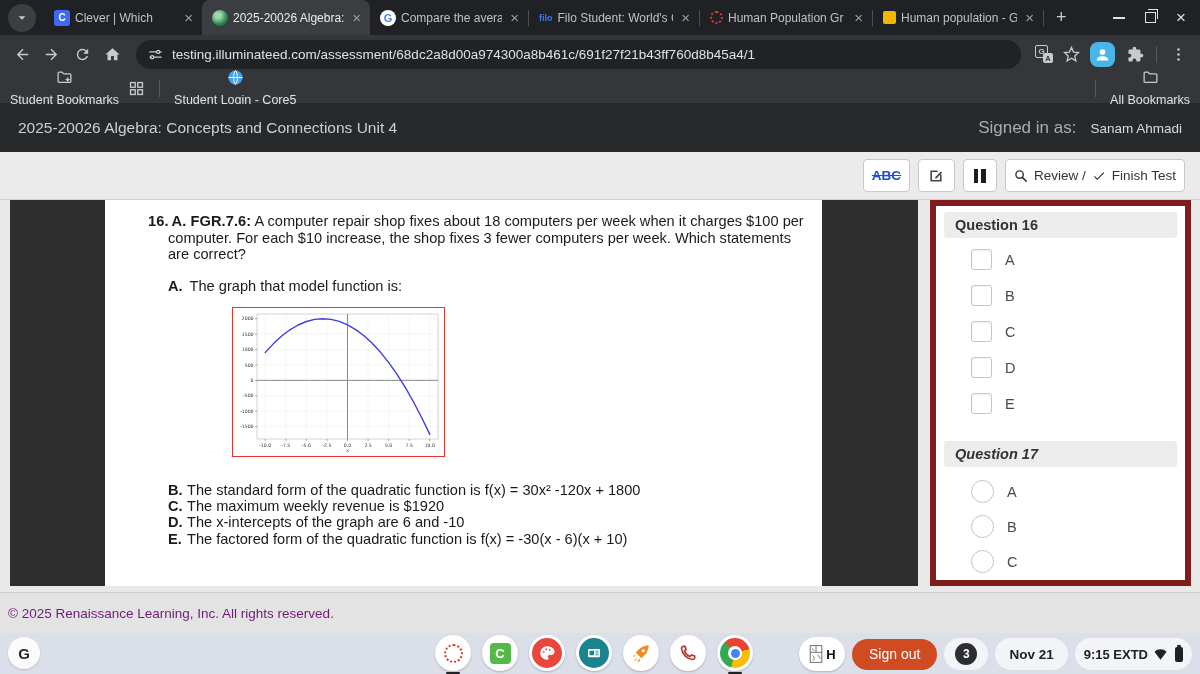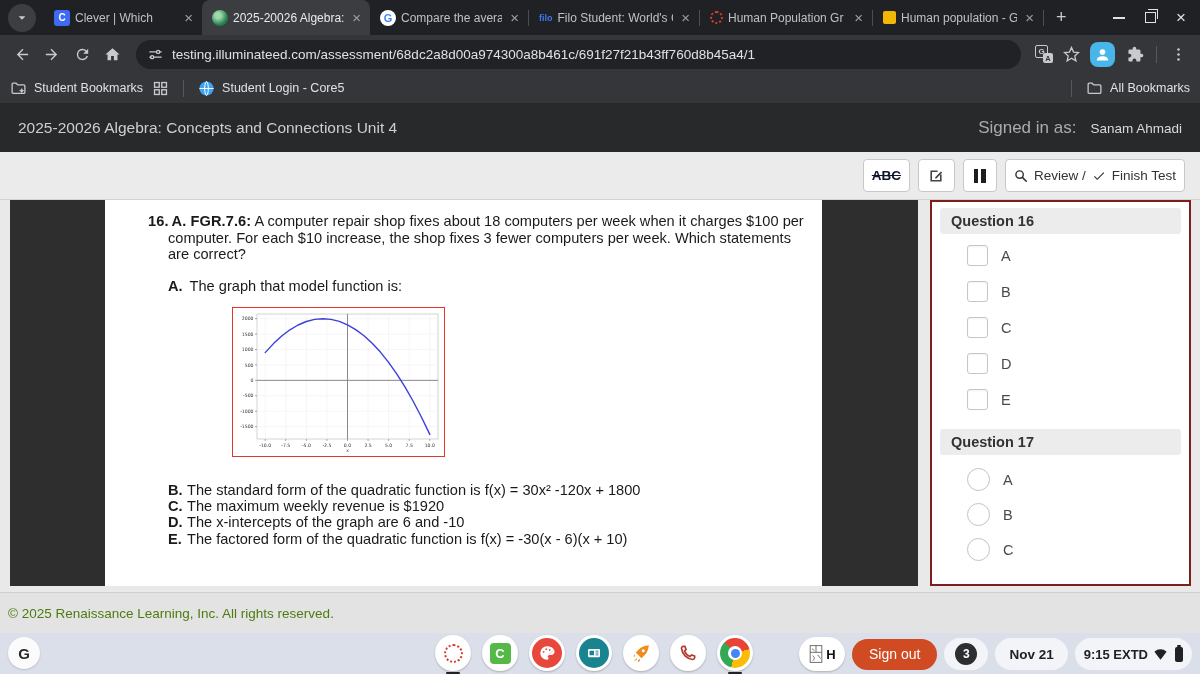--- a/index.html
+++ b/index.html
@@ -49,37 +49,37 @@
   .translate{position:relative;width:18px;height:18px;color:#c7cacf;margin:0 4px;flex:none;}
   .tr-back{position:absolute;left:0;top:0;width:11px;height:11px;border:1.3px solid #c7cacf;
            border-radius:2px;font-size:8px;font-weight:bold;display:flex;align-items:center;justify-content:center;}
   .tr-front{position:absolute;right:0;bottom:0;width:10px;height:10px;background:#c7cacf;border-radius:2px;
             color:#35363a;font-size:7.5px;font-weight:bold;display:flex;align-items:center;justify-content:center;}
   .star{color:#c7cacf;margin:0 4px;}
 
   
   .bmrow{position:absolute;top:73px;left:0;right:0;height:31px;background:#35363a;border-bottom:1px solid #27282a;
          display:flex;align-items:center;padding:0 10px;color:#dee1e5;font-size:12.5px;gap:9px;box-sizing:border-box;}
-  .bmitem{display:flex;align-items:center;gap:7px;}
+  .bmitem{display:flex;align-items:center;gap:7px;flex-direction:column;}
   .bmicon{width:17px;height:17px;color:#c7cacf;}
   .bmright{margin-left:auto;display:flex;align-items:center;gap:9px;}
 
   
   .pageheader{position:absolute;top:104px;left:0;right:0;height:48px;background:#28292b;
               display:flex;align-items:center;padding:16px 18px;box-sizing:border-box;}
   .pagetitle{color:#cdced0;font-size:15.5px;}
   .signed{margin-left:auto;display:flex;align-items:baseline;gap:14px;}
   .signedlabel{color:#a9abad;font-size:17px;}
   .signeduser{color:#d8d9da;font-size:13.5px;}
 
   
   .testbar{position:absolute;top:152px;left:0;right:0;height:48px;background:#ebebeb;border-bottom:1px solid #d2d2d2;
            display:flex;align-items:center;justify-content:flex-end;gap:8px;padding-right:15px;box-sizing:border-box;}
   .tbtn{background:#fff;border:1px solid #c8c8c8;border-radius:4px;height:33px;display:flex;
-        align-items:center;justify-content:center;color:#0f172a;box-sizing:border-box;}
+        align-items:center;justify-content:center;color:#1d4ed8;box-sizing:border-box;}
   .tbtn-abc{width:47px;font-weight:bold;font-size:13.5px;text-decoration:line-through;}
   .tbtn-edit{width:37px;}
   .tbtn-edit svg{width:16px;height:16px;color:#444;}
   .tbtn-pause{width:34px;gap:3px;}
   .pausebar{width:4.5px;height:14px;background:#1d1d1f;}
   .tbtn-finish{padding:0 8px;gap:6px;font-size:13.5px;color:#333;}
   .tbtn-finish svg{width:14px;height:14px;}
 
   
   .strip{position:absolute;top:200px;width:95px;height:386px;background:#2e2e2e;}
@@ -92,36 +92,36 @@
   .sp{display:inline;}
   .stmt-a{margin:15px 0 0 0;padding-left:20px;line-height:16px;}
   .stmt-a b{margin-right:7px;}
   .graphbox{margin:13px 0 0 84px;width:213px;border:1px solid #e8352a;background:#fff;box-sizing:border-box;}
   .stmts{margin-top:25px;padding-left:20px;line-height:16.4px;}
   .stmt{display:flex;}
   .stmt b{width:19px;flex:none;}
 
   
   .sidebar{position:absolute;left:930px;top:200px;width:261px;height:386px;background:#fff;
-           border:2px solid #7f1d1d;box-sizing:border-box;overflow:hidden;}
+           border:6px solid #7f1d1d;box-sizing:border-box;overflow:hidden;}
   .qhdr{margin:6px 8px 0;background:#ececec;border-radius:3px;padding:5px 11px;font-weight:bold;
         font-size:14.5px;color:#333;}
-  .qhdr-2{margin-top:18px;}
+  .qhdr-2{margin-top:26px;font-style:italic;}
   .optrow{display:flex;align-items:center;gap:13px;margin:13px 0 0 35px;height:23px;}
   .optrow.r1{margin-top:10px;}
   .optrow.rr{margin-top:12px;}
   .optrow.rr1{margin-top:13px;}
   .cbox{width:21px;height:21px;background:#fff;border:1px solid #c6c6c6;border-radius:3px;
         box-shadow:inset 0 1px 2px rgba(0,0,0,.05);box-sizing:border-box;}
   .radio{width:23px;height:23px;background:#fff;border:1px solid #c3c3c3;border-radius:50%;box-sizing:border-box;}
   .optlabel{color:#4a4a4a;font-size:14.5px;}
 
   
   .sitefooter{position:absolute;left:0;right:0;top:592px;height:41px;background:#e3e3e4;border-top:1px solid #cfcfcf;
-              display:flex;align-items:center;padding:0 8px;font-size:13.5px;color:#4d7c0f;box-sizing:border-box;}
+              display:flex;align-items:center;padding:0 8px;font-size:13.5px;color:#701a75;box-sizing:border-box;}
 
   
   .shelf{position:absolute;left:0;right:0;top:633px;height:41px;background:#dbdfe9;}
   .launcher{position:absolute;left:8px;top:4px;width:32px;height:32px;border-radius:50%;background:#fbfbfc;
             display:flex;align-items:center;justify-content:center;font-weight:bold;font-size:15px;color:#27282a;
             box-shadow:0 1px 2px rgba(0,0,0,.15);}
   .shelficons{position:absolute;left:435px;top:2px;display:flex;gap:11px;}
   .sicon{width:36px;height:36px;border-radius:50%;background:#fff;box-shadow:0 1px 2px rgba(0,0,0,.22);
          display:flex;align-items:center;justify-content:center;position:relative;}
   .sicon.running::after{content:"";position:absolute;bottom:-3px;left:50%;transform:translateX(-50%);

